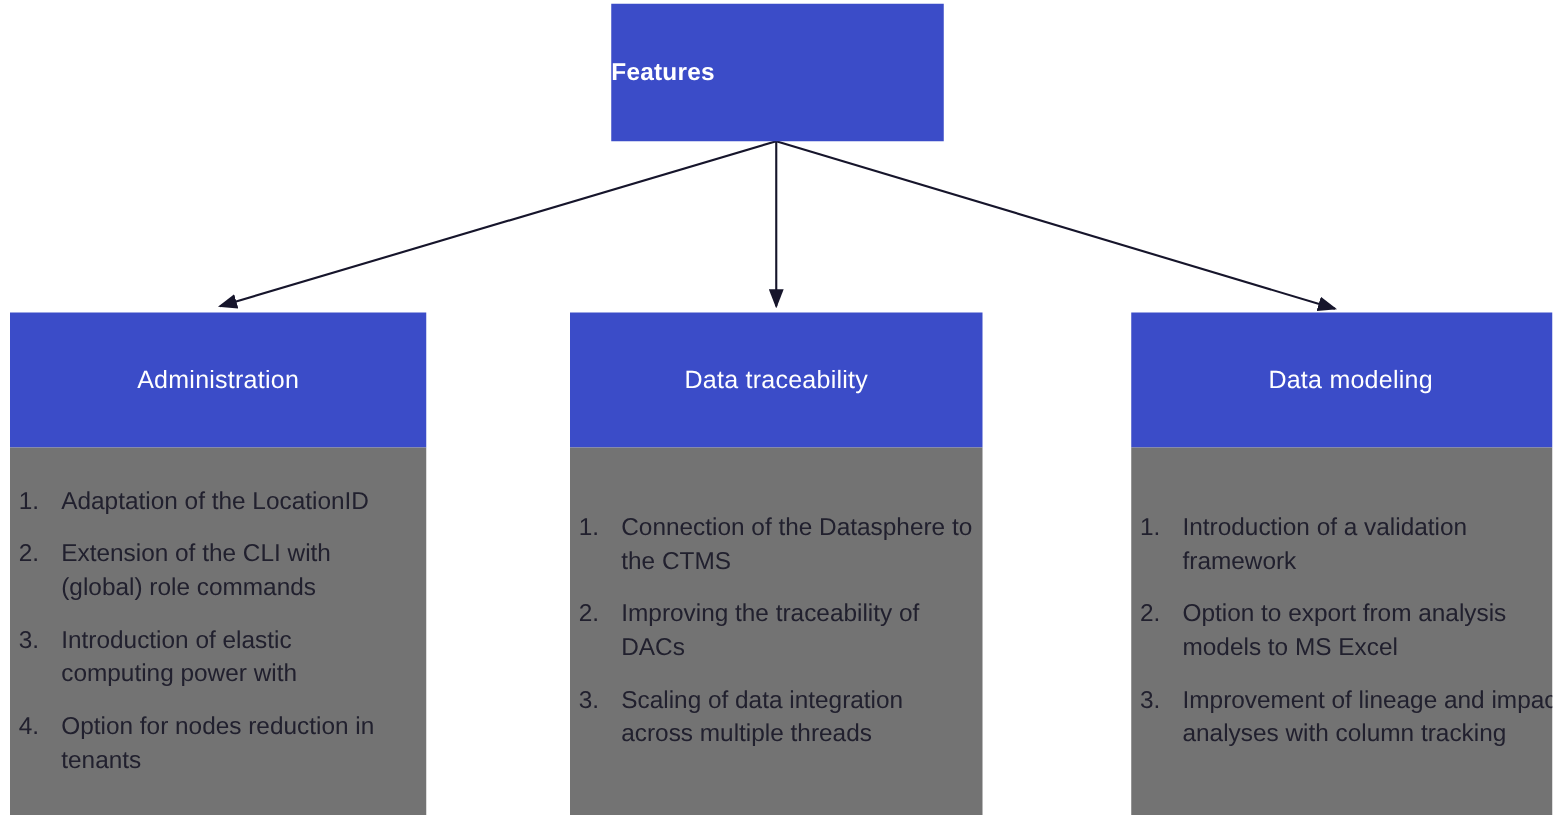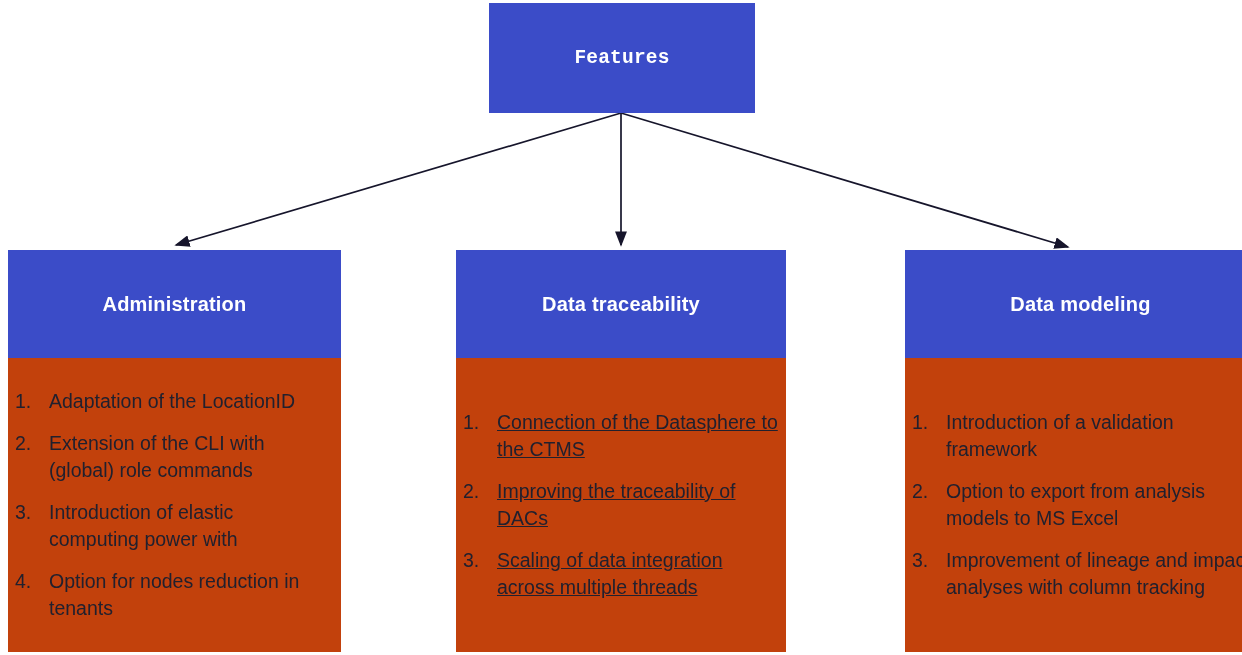--- a/index.html
+++ b/index.html
@@ -22,50 +22,49 @@
   }
 
   .root-box {
     position: absolute;
     left: 489px; top: 3px;
     width: 266px; height: 110px;
     background: #3B4CC8;
     color: #ffffff;
     display: flex;
     align-items: center;
-    justify-content: center;
+    justify-content: flex-start;
     font-size: 19.5px;
     font-weight: 700;
     letter-spacing: 0.2px;
-    font-family: Liberation Mono, monospace;
   }
 
   .branch {
     position: absolute;
     top: 250px;
   }
   .branch-0 { left: 8px;   width: 333px; }
   .branch-1 { left: 456px; width: 330px; }
   .branch-2 { left: 905px; width: 351px; }
 
   .branch-header {
     height: 108px;
     background: #3B4CC8;
     color: #ffffff;
     display: flex;
     align-items: center;
     justify-content: center;
     font-size: 20px;
-    font-weight: 700;
+    font-weight: 400;
     letter-spacing: 0.2px;
   }
 
   .branch-body {
     height: 294px;
-    background: #c2410c;
+    background: #737373;
     display: flex;
     flex-direction: column;
     justify-content: center;
   }
 
   .branch-body ol {
     list-style: none;
     counter-reset: item;
   }
   .branch-body li {
@@ -79,21 +78,21 @@
   }
   .branch-body li:last-child { margin-bottom: 0; }
   .branch-body li::before {
     content: counter(item) ".";
     position: absolute;
     left: 7px;
     top: 0;
     color: #21202E;
   }
   .branch-0 .branch-body li { padding-right: 27px; }
-  .branch-1 .branch-body li { padding-right: 8px; text-decoration: underline; }
+  .branch-1 .branch-body li { padding-right: 8px; }
   .branch-2 .branch-body li { padding-right: 0px; }
 </style>
 </head>
 <body>
 
 <div class="canvas">
 
   <svg class="connectors" viewBox="0 0 1242 655" xmlns="http://www.w3.org/2000/svg">
     <defs>
       <marker id="arrowhead" markerWidth="9" markerHeight="7" refX="8" refY="3.5" orient="auto">

